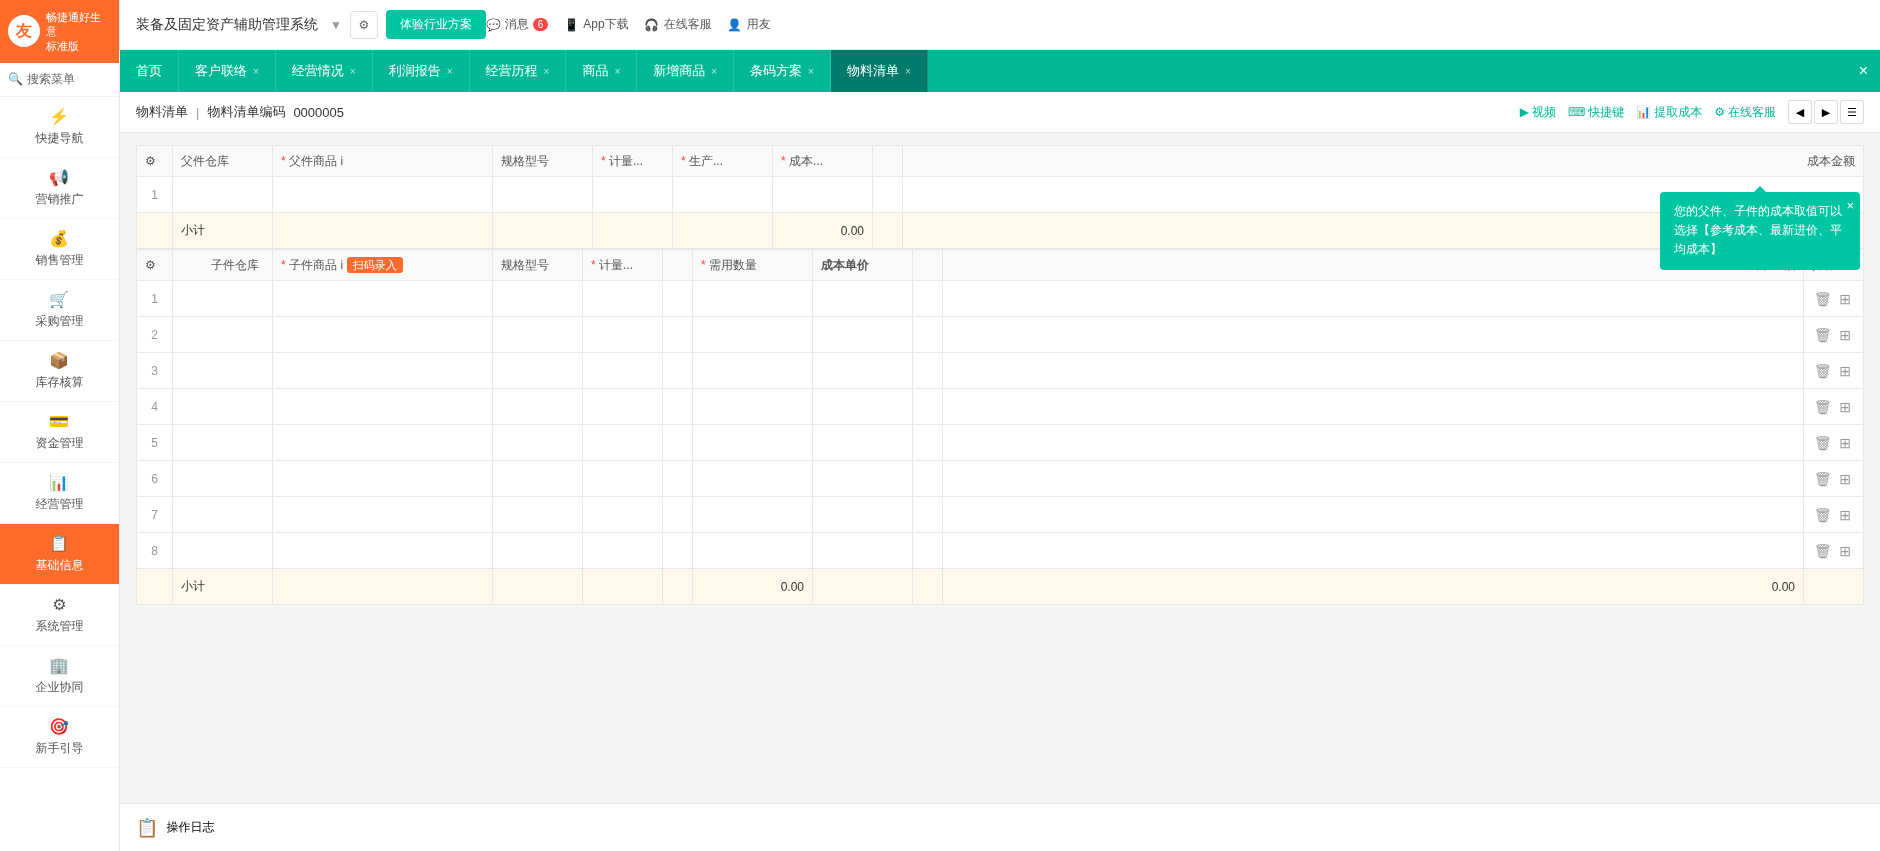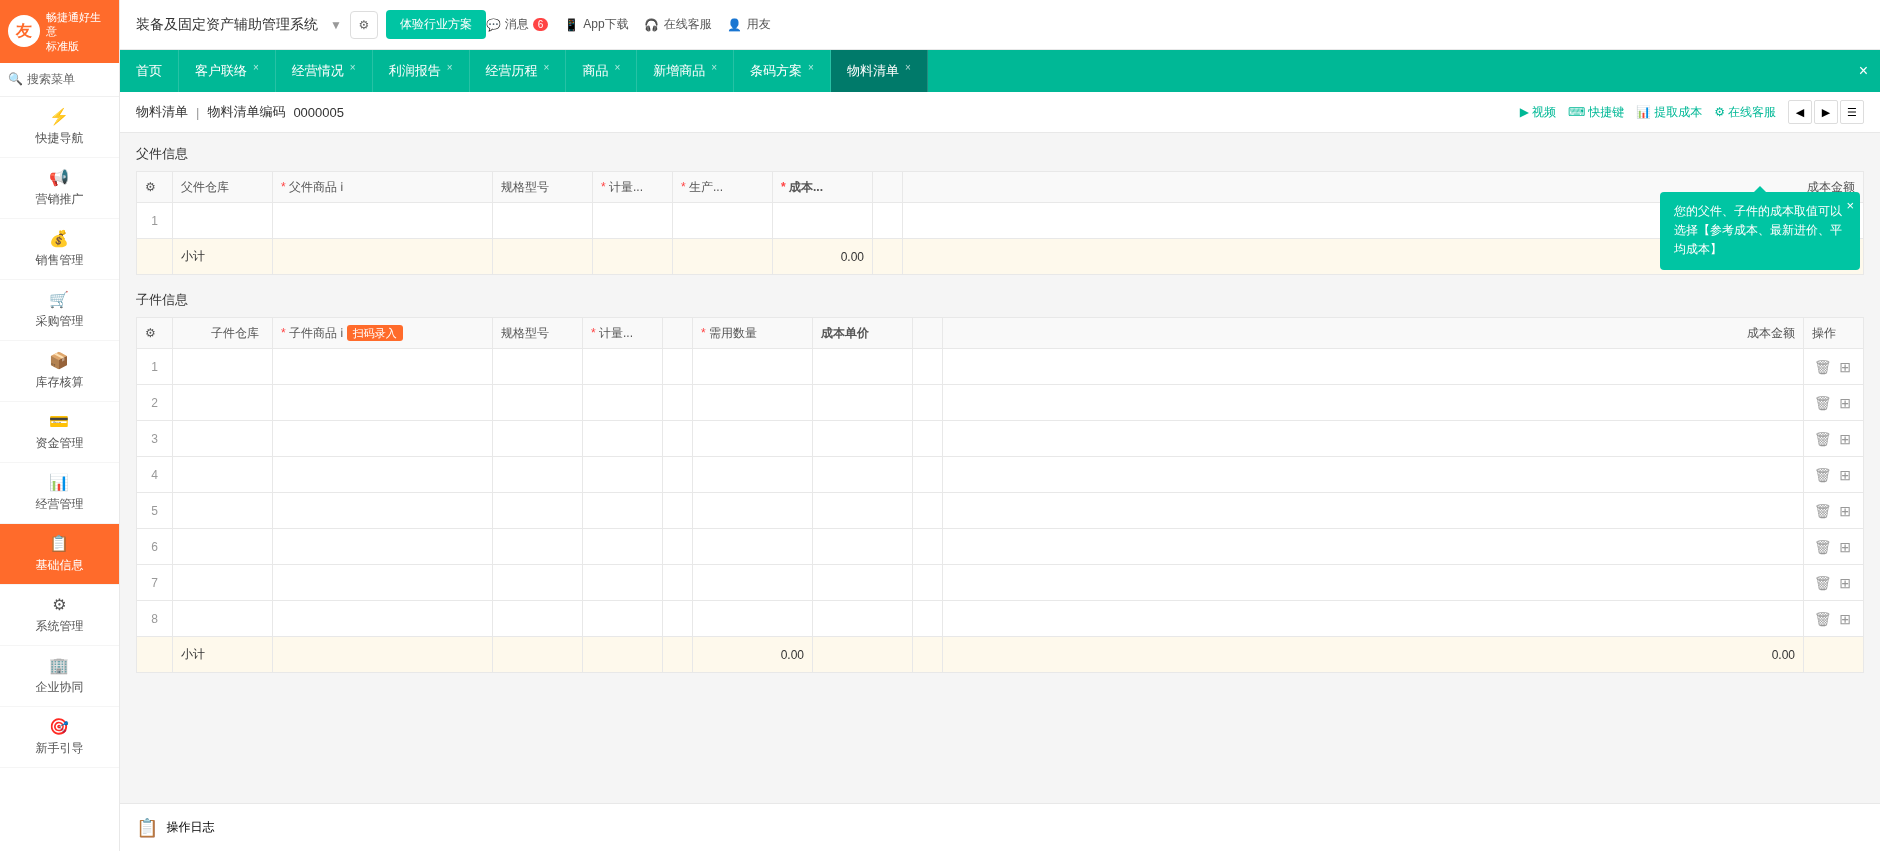--- a/index.html
+++ b/index.html
@@ -115,21 +115,21 @@
       overflow-x: auto;
     }
     .nav-tab {
       padding: 12px 16px;
       color: #fff;
       cursor: pointer;
       white-space: nowrap;
       font-size: 13px;
       border-right: 1px solid rgba(255,255,255,0.15);
       display: flex;
-      align-items: flex-start;
+      align-items: center;
       gap: 4px;
     }
     .nav-tab.active { background: #007a6a; }
     .nav-tab .close-x { font-size: 10px; opacity: 0.7; margin-left: 2px; }
     .nav-close-all { margin-left: auto; padding: 8px 12px; color: #fff; cursor: pointer; font-size: 16px; }
 
     
     .content {
       flex: 1;
       overflow-y: auto;
@@ -402,31 +402,30 @@
           <button class="pagination-btn">◀</button>
           <button class="pagination-btn">▶</button>
           <button class="pagination-btn">☰</button>
         </div>
       </div>
     </div>
 
     <div class="content">
       <div class="form-content">
 
-        <div class="section-title">父件信息</div>
         <table class="data-table">
           <thead>
             <tr>
               <th class="settings-icon-cell" style="width:36px;">⚙</th>
               <th style="width:100px;">父件仓库</th>
               <th style="width:220px;"><span class="required-star">*</span> 父件商品 ℹ</th>
               <th style="width:100px;">规格型号</th>
               <th style="width:80px;"><span class="required-star">*</span> 计量...</th>
               <th style="width:100px;"><span class="required-star">*</span> 生产...</th>
-              <th style="width:100px;font-weight:bold;"><span class="required-star">*</span> 成本...</th>
+              <th style="width:100px;"><span class="required-star">*</span> 成本...</th>
               <th style="width:30px;"></th>
               <th style="min-width:120px; text-align:right;">成本金额</th>
             </tr>
           </thead>
           <tbody>
             <tr>
               <td class="row-num">1</td>
               <td></td>
               <td></td>
               <td></td>
@@ -443,21 +442,20 @@
               <td></td>
               <td></td>
               <td></td>
               <td class="amount-cell">0.00</td>
               <td></td>
               <td class="amount-cell">0.00</td>
             </tr>
           </tbody>
         </table>
 
-        <div class="section-title" style="margin-top:16px;">子件信息</div>
         <table class="data-table">
           <thead>
             <tr>
               <th class="settings-icon-cell" style="width:36px;">⚙</th>
               <th style="width:100px;padding-left:38px;">子件仓库</th>
               <th style="width:220px;">
                 <span class="required-star">*</span> 子件商品 ℹ
                 <span class="scan-badge">扫码录入</span>
               </th>
               <th style="width:90px;">规格型号</th>

